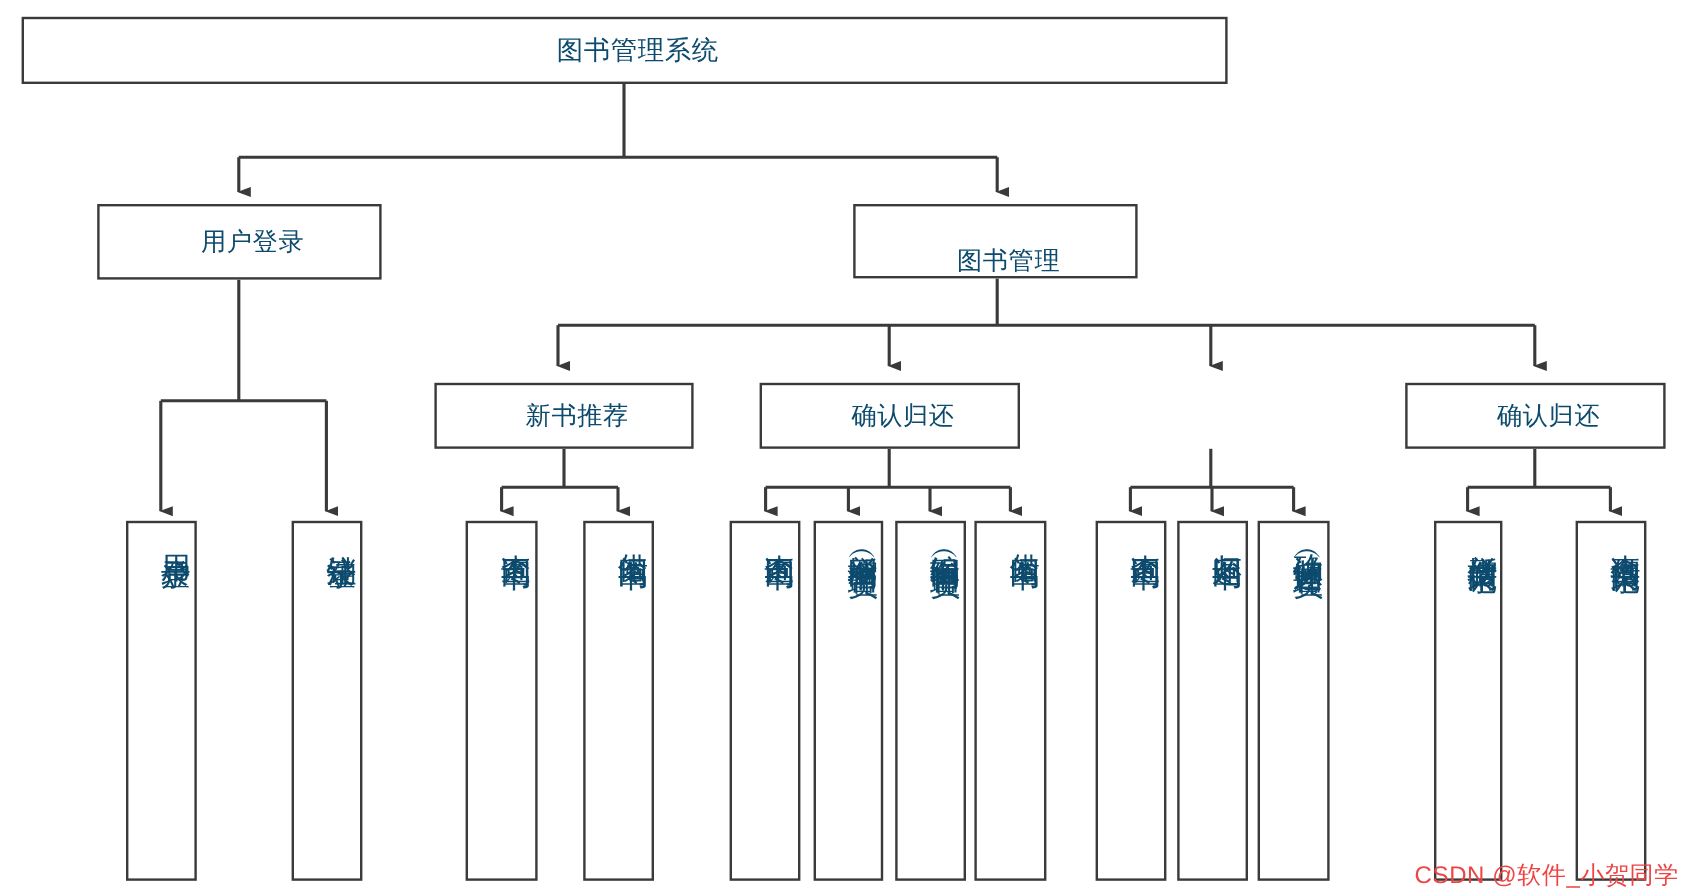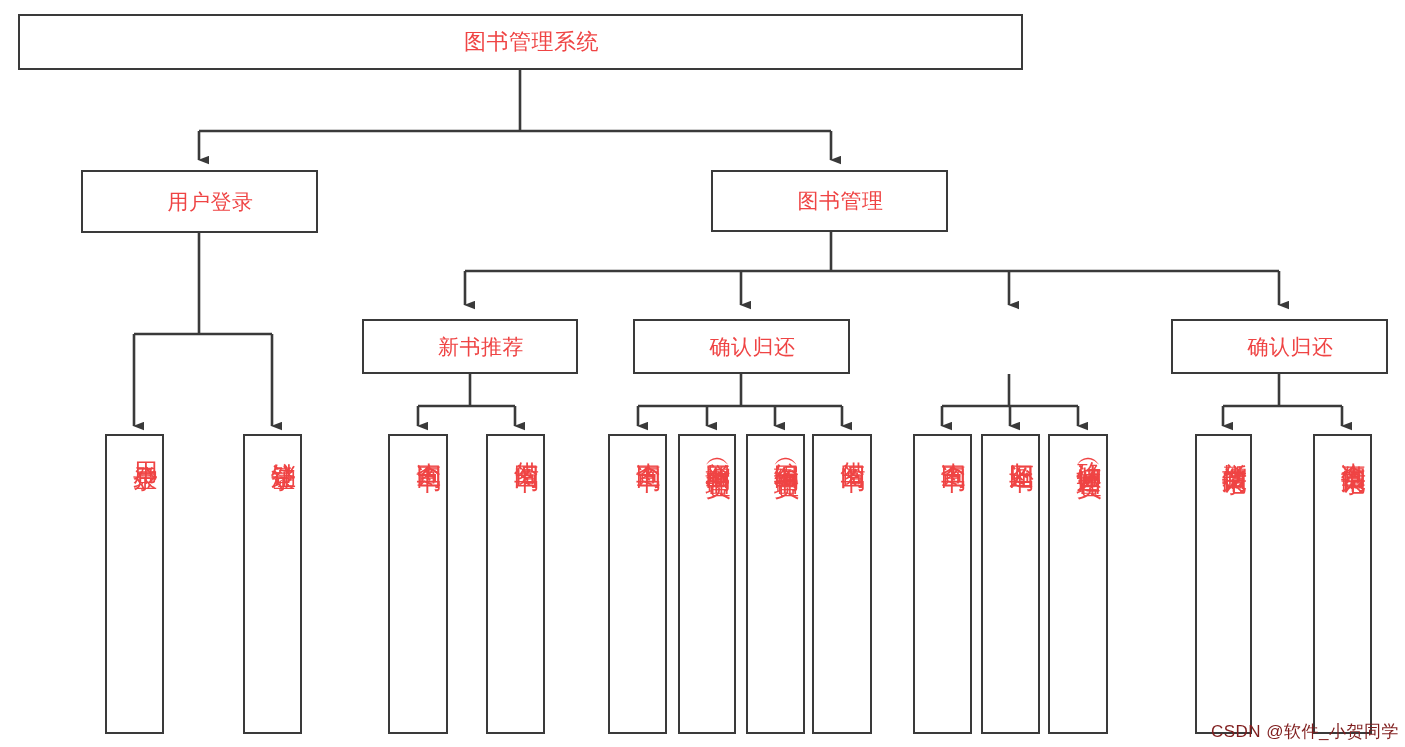--- a/index.html
+++ b/index.html
@@ -26,21 +26,21 @@
     height: 747px;
   }
   .node {
     position: absolute;
     box-sizing: border-box;
     background: #ffffff;
     border: 2px solid #3a3a3a;
     display: flex;
     align-items: center;
     justify-content: center;
-    color: #ef4444;
+    color: #0c4a6e;
     z-index: 3;
     padding-left: 22px;
   }
   .node .lbl {
     display: block;
     text-align: center;
     line-height: 1.12;
     letter-spacing: 0.5px;
   }
   
@@ -60,22 +60,22 @@
     text-orientation: upright;
     font-size: 25px;
     line-height: 1.0;
     letter-spacing: 2px;
     white-space: nowrap;
   }
   .watermark {
     position: absolute;
     right: 6px;
     bottom: 4px;
-    font-size: 17px;
-    color: #7f1d1d;
+    font-size: 20px;
+    color: #ef4444;
     letter-spacing: 0.5px;
     z-index: 6;
     white-space: nowrap;
     pointer-events: none;
   }
 </style>
 </head>
 <body>
 
 <div id="canvas">
@@ -130,21 +130,21 @@
     </g>
   </svg>
 
   <div class="node horiz root" style="left:18px; top:14px; width:1005px; height:56px;">
     <span class="lbl">图书管理系统</span>
   </div>
 
   <div class="node horiz" style="left:81px; top:170px; width:237px; height:63px;">
     <span class="lbl">用户登录</span>
   </div>
-  <div class="node horiz" style="left:711px; top:170px; width:237px; height:62px;">
+  <div class="node horiz" style="left:711px; top:170px; width:237px; height:62px;align-items:flex-end;">
     <span class="lbl">图书管理</span>
   </div>
 
   <div class="node horiz" style="left:362px; top:319px; width:216px; height:55px;">
     <span class="lbl">新书推荐</span>
   </div>
   <div class="node horiz" style="left:633px; top:319px; width:217px; height:55px;">
     <span class="lbl">确认归还</span>
   </div>
   <div class="node horiz" style="left:1171px; top:319px; width:217px; height:55px;">

